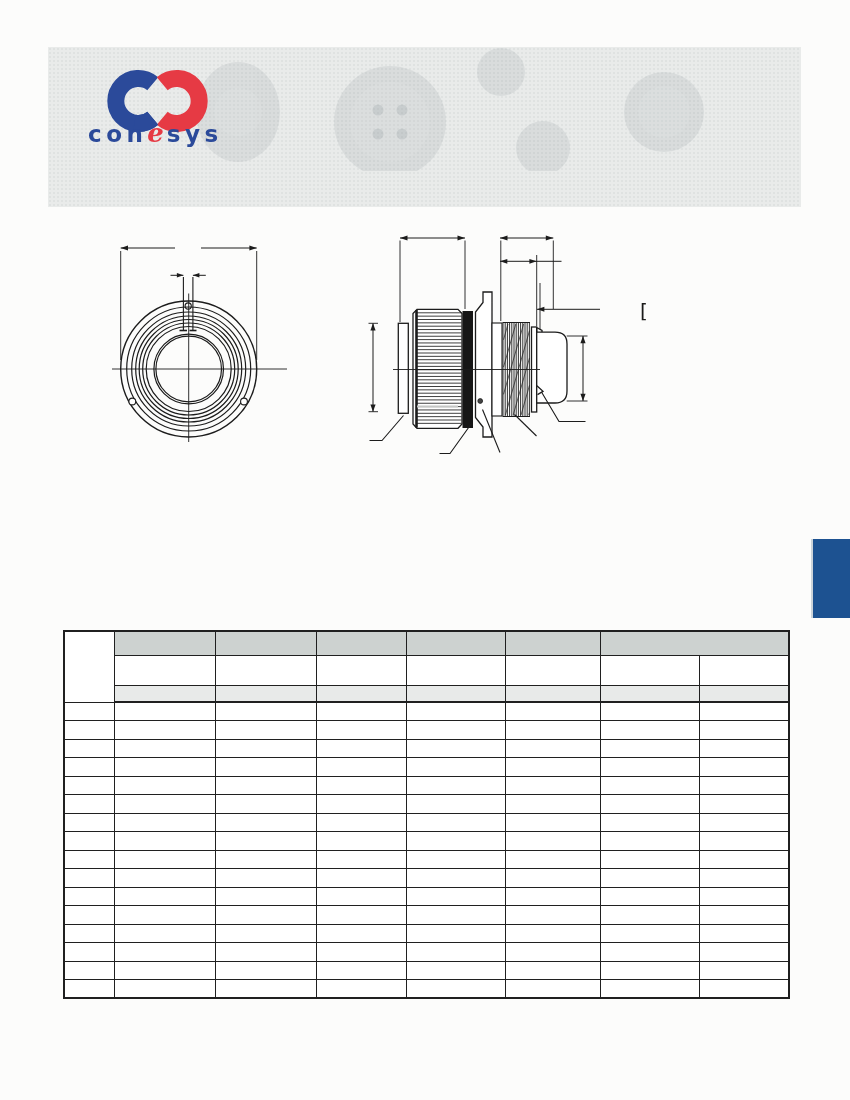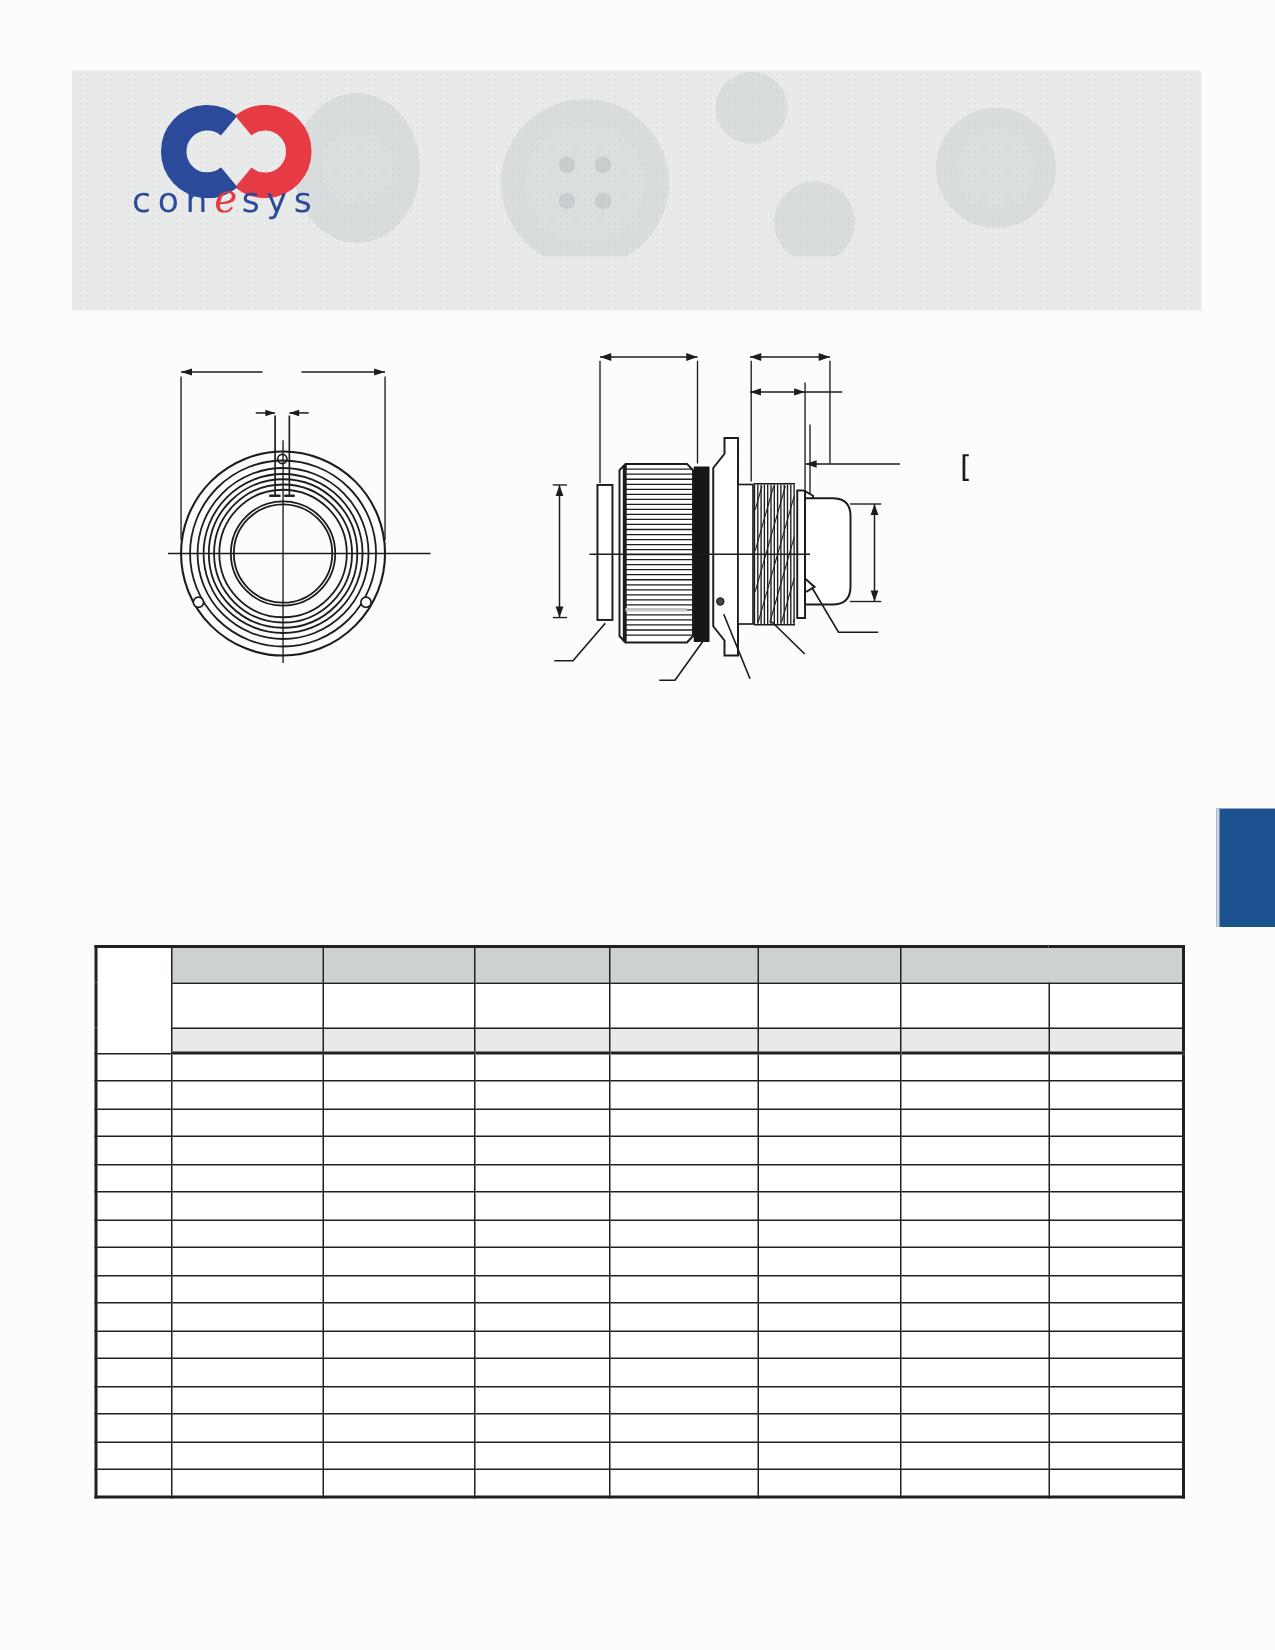--- a/index.html
+++ b/index.html
@@ -7,20 +7,21 @@
     width:850px;height:1100px;position:relative;overflow:hidden;
     background:#fcfcfb;font-family:"DejaVu Sans","Liberation Sans",sans-serif;
   }
   
   .banner{
     position:absolute;left:48px;top:47px;width:753px;height:160px;
     background:#e9ebea;
     background-image:radial-gradient(#dfe2e1 0.8px, rgba(0,0,0,0) 0.8px);
     background-size:4px 4px;
     overflow:hidden;
+    font-weight:bold;
   }
   .banner-art{position:absolute;left:0;top:0;}
   .logo-svg{position:absolute;left:47px;top:14px;}
   .logo-text{
     position:absolute;left:40px;top:71px;
     font-size:23px;letter-spacing:4.5px;color:#2b4a9a;white-space:nowrap;
   }
   .logo-text .e{
     font-family:"DejaVu Serif","Liberation Serif",serif;
     font-style:italic;color:#e63a44;font-size:26px;letter-spacing:3px;

